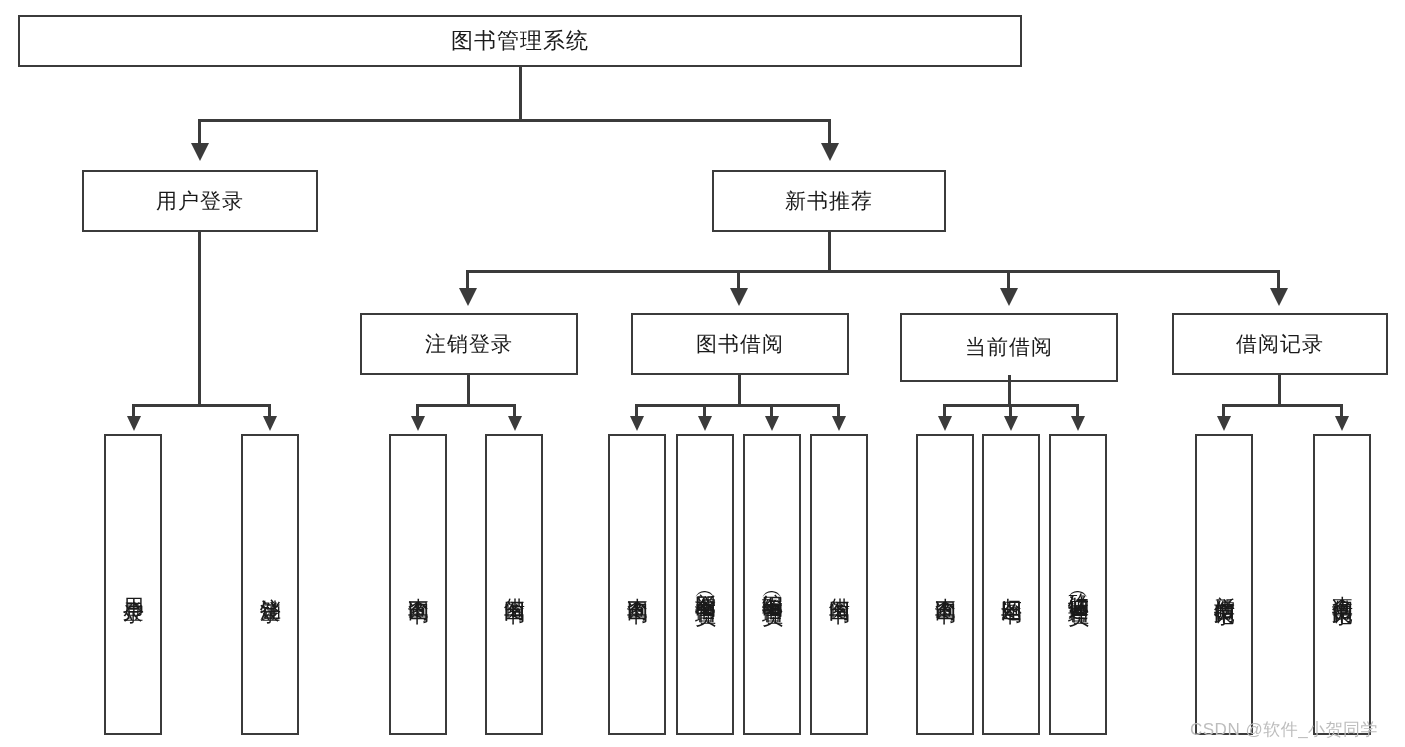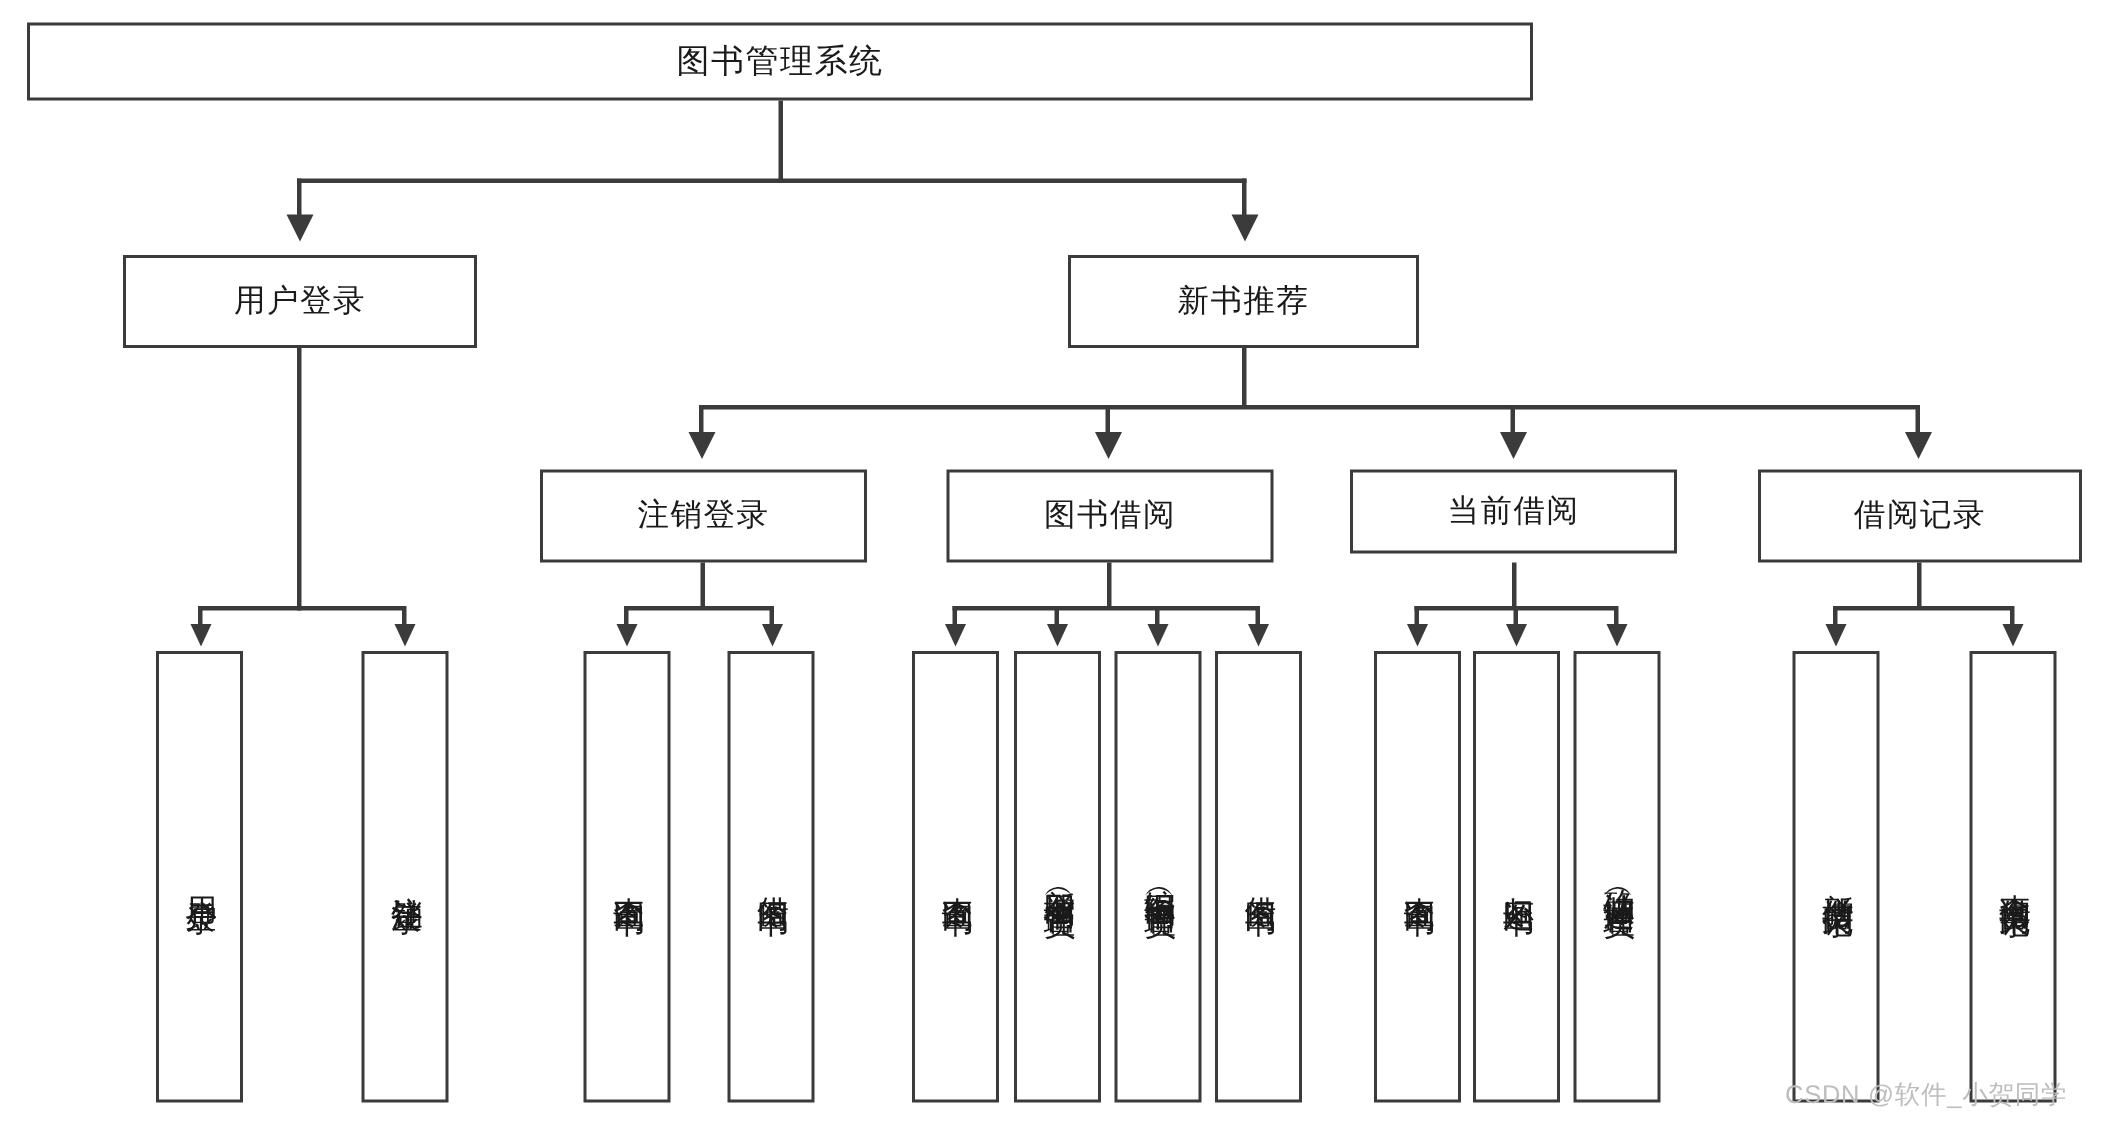--- a/index.html
+++ b/index.html
@@ -126,21 +126,21 @@
   <div class="arrow" style="left:1000px; top:288px;"></div>
   <div class="vline" style="left:1277px; top:270px; width:3px; height:20px;"></div>
   <div class="arrow" style="left:1270px; top:288px;"></div>
 
   <div class="node horiz" style="left:360px; top:313px; width:218px; height:62px;">
     <span>注销登录</span>
   </div>
   <div class="node horiz" style="left:631px; top:313px; width:218px; height:62px;">
     <span>图书借阅</span>
   </div>
-  <div class="node horiz" style="left:900px; top:313px; width:218px; height:56px;font-family:Liberation Serif, serif;">
+  <div class="node horiz" style="left:900px; top:313px; width:218px; height:69px;font-family:Liberation Serif, serif;">
     <span>当前借阅</span>
   </div>
   <div class="node horiz" style="left:1172px; top:313px; width:216px; height:62px;">
     <span>借阅记录</span>
   </div>
 
   <div class="vline" style="left:467px; top:375px; width:3px; height:31px;"></div>
   <div class="hline" style="left:416px; top:404px; width:100px; height:3px;"></div>
   <div class="vline" style="left:416px; top:404px; width:3px; height:14px;"></div>
   <div class="arrow small" style="left:411px; top:416px;"></div>

